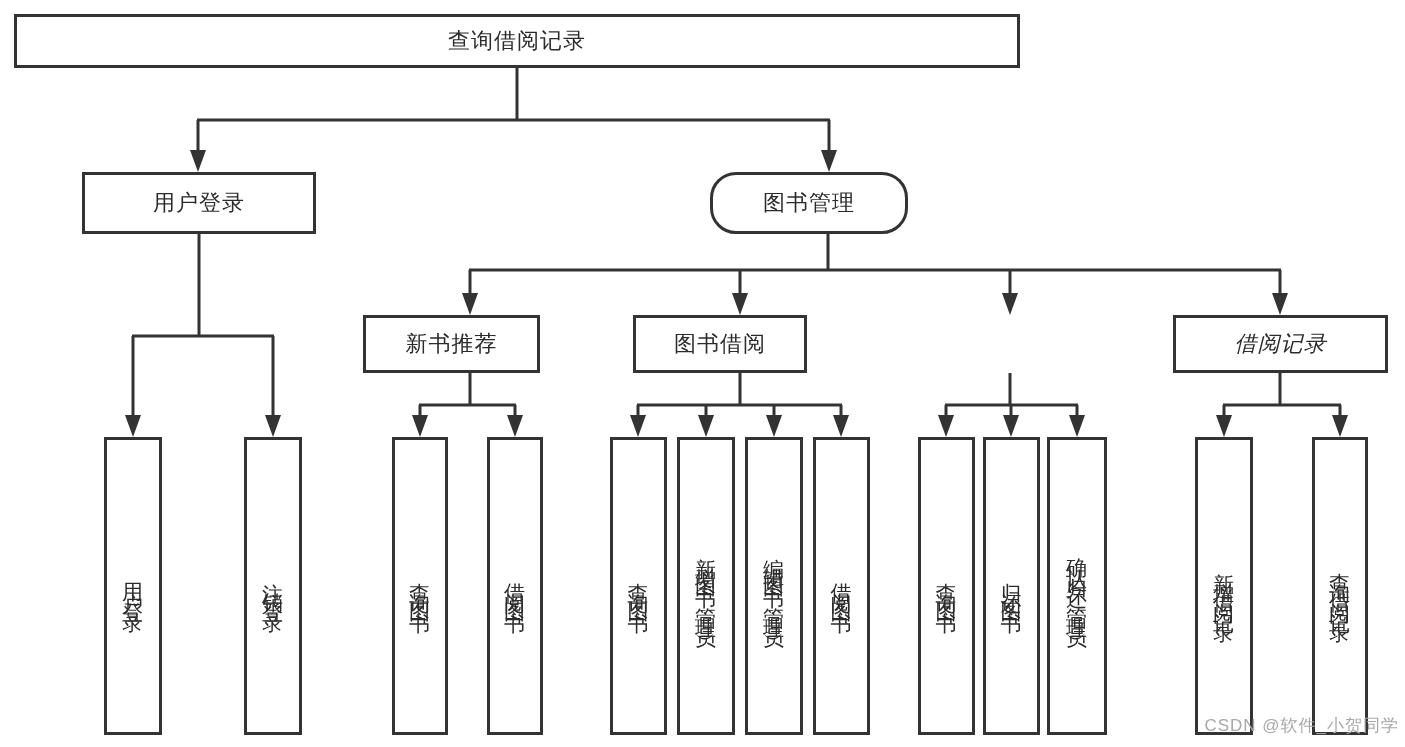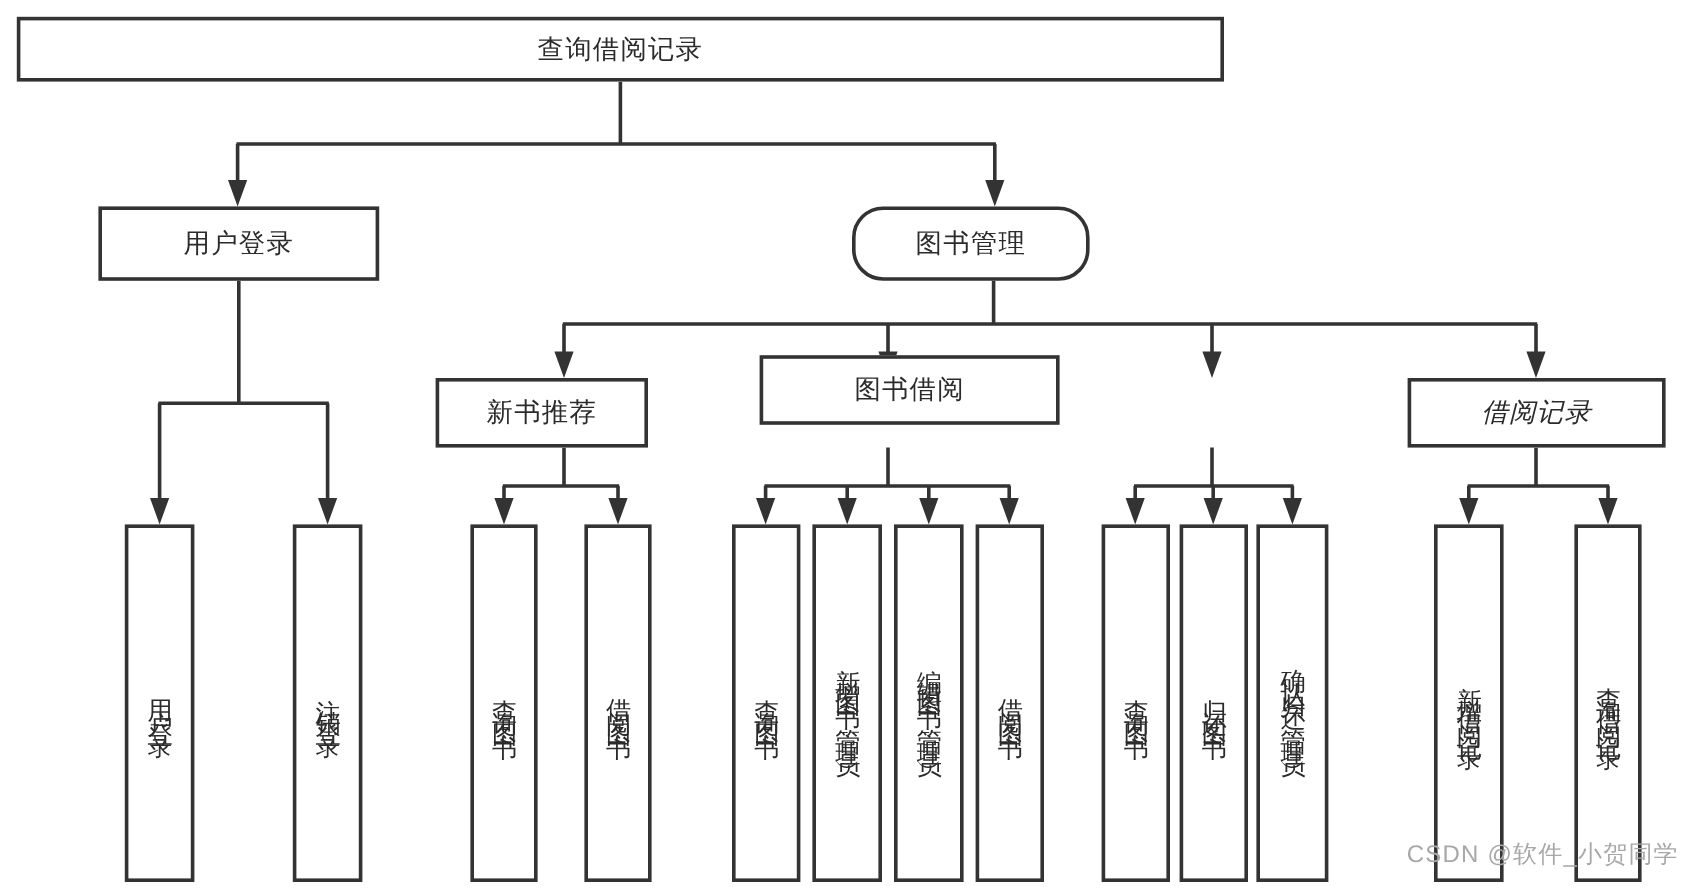--- a/index.html
+++ b/index.html
@@ -21,29 +21,29 @@
   }
   .node.h span{font-size:22px;letter-spacing:1px;white-space:nowrap;}
   .node.v span{
     writing-mode:vertical-rl;text-orientation:mixed;
     font-size:21px;letter-spacing:10px;line-height:1;
   }
   svg.wires{position:absolute;left:0;top:0;width:1405px;height:747px;pointer-events:none;}
   svg.wires path.l{stroke:var(--line);stroke-width:3;fill:none;}
   svg.wires path.a{fill:var(--line);stroke:none;}
   .watermark{
-    position:absolute;right:6px;bottom:22px;font-size:20px;color:var(--watermark);
+    position:absolute;right:6px;bottom:10px;font-size:17px;color:var(--watermark);
     letter-spacing:1px;white-space:nowrap;
   }
   
   .n-root {left:14px; top:14px; width:1006px;height:54px;}
   .n-l2-0 {left:82px; top:172px;width:234px; height:62px;}
   .n-l2-1 {left:710px; top:172px;width:198px; height:62px;border-radius:26px;}
   .n-l3-0 {left:363px; top:315px;width:177px; height:58px;}
-  .n-l3-1 {left:633px; top:296px;width:250px; height:58px;}
+  .n-l3-1 {left:633px; top:315px;width:174px; height:58px;}
   .n-l3-2 {left:903px; top:315px;width:215px; height:58px;}
   .n-l3-3 {left:1173px;top:315px;width:215px; height:58px;font-style:italic;}
   .n-leaf {top:437px;height:298px;}
   .n-leaf-0 {left:104px; width:58px;}
   .n-leaf-1 {left:244px; width:58px;}
   .n-leaf-2 {left:392px; width:56px;}
   .n-leaf-3 {left:487px; width:56px;}
   .n-leaf-4 {left:610px; width:57px;}
   .n-leaf-5 {left:677px; width:58px;}
   .n-leaf-6 {left:745px; width:58px;}

